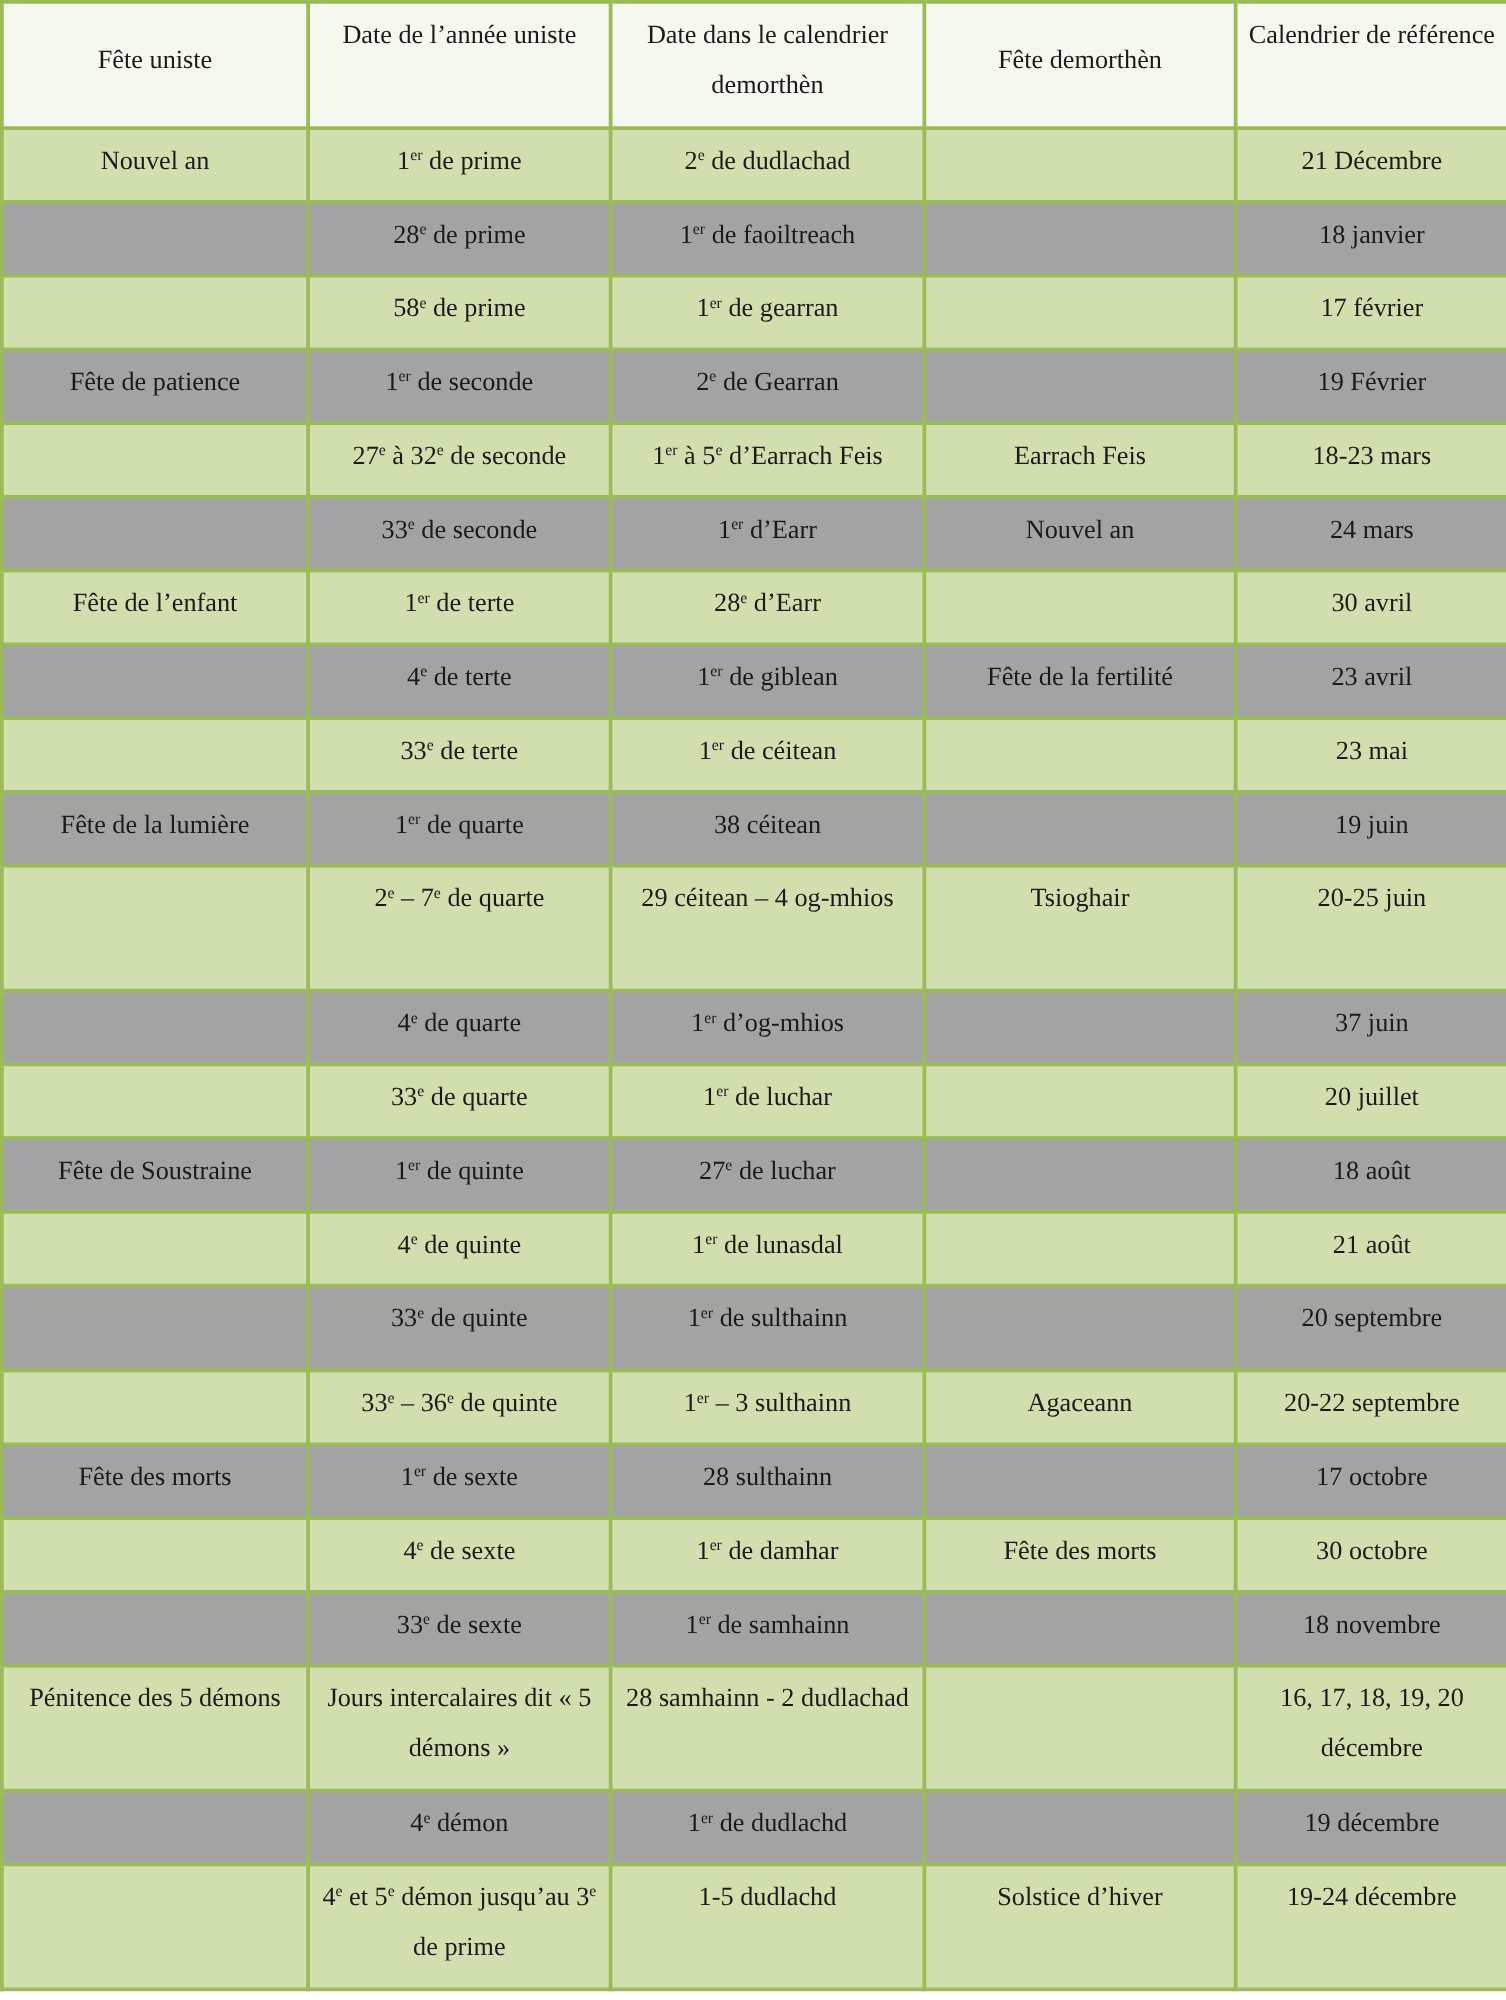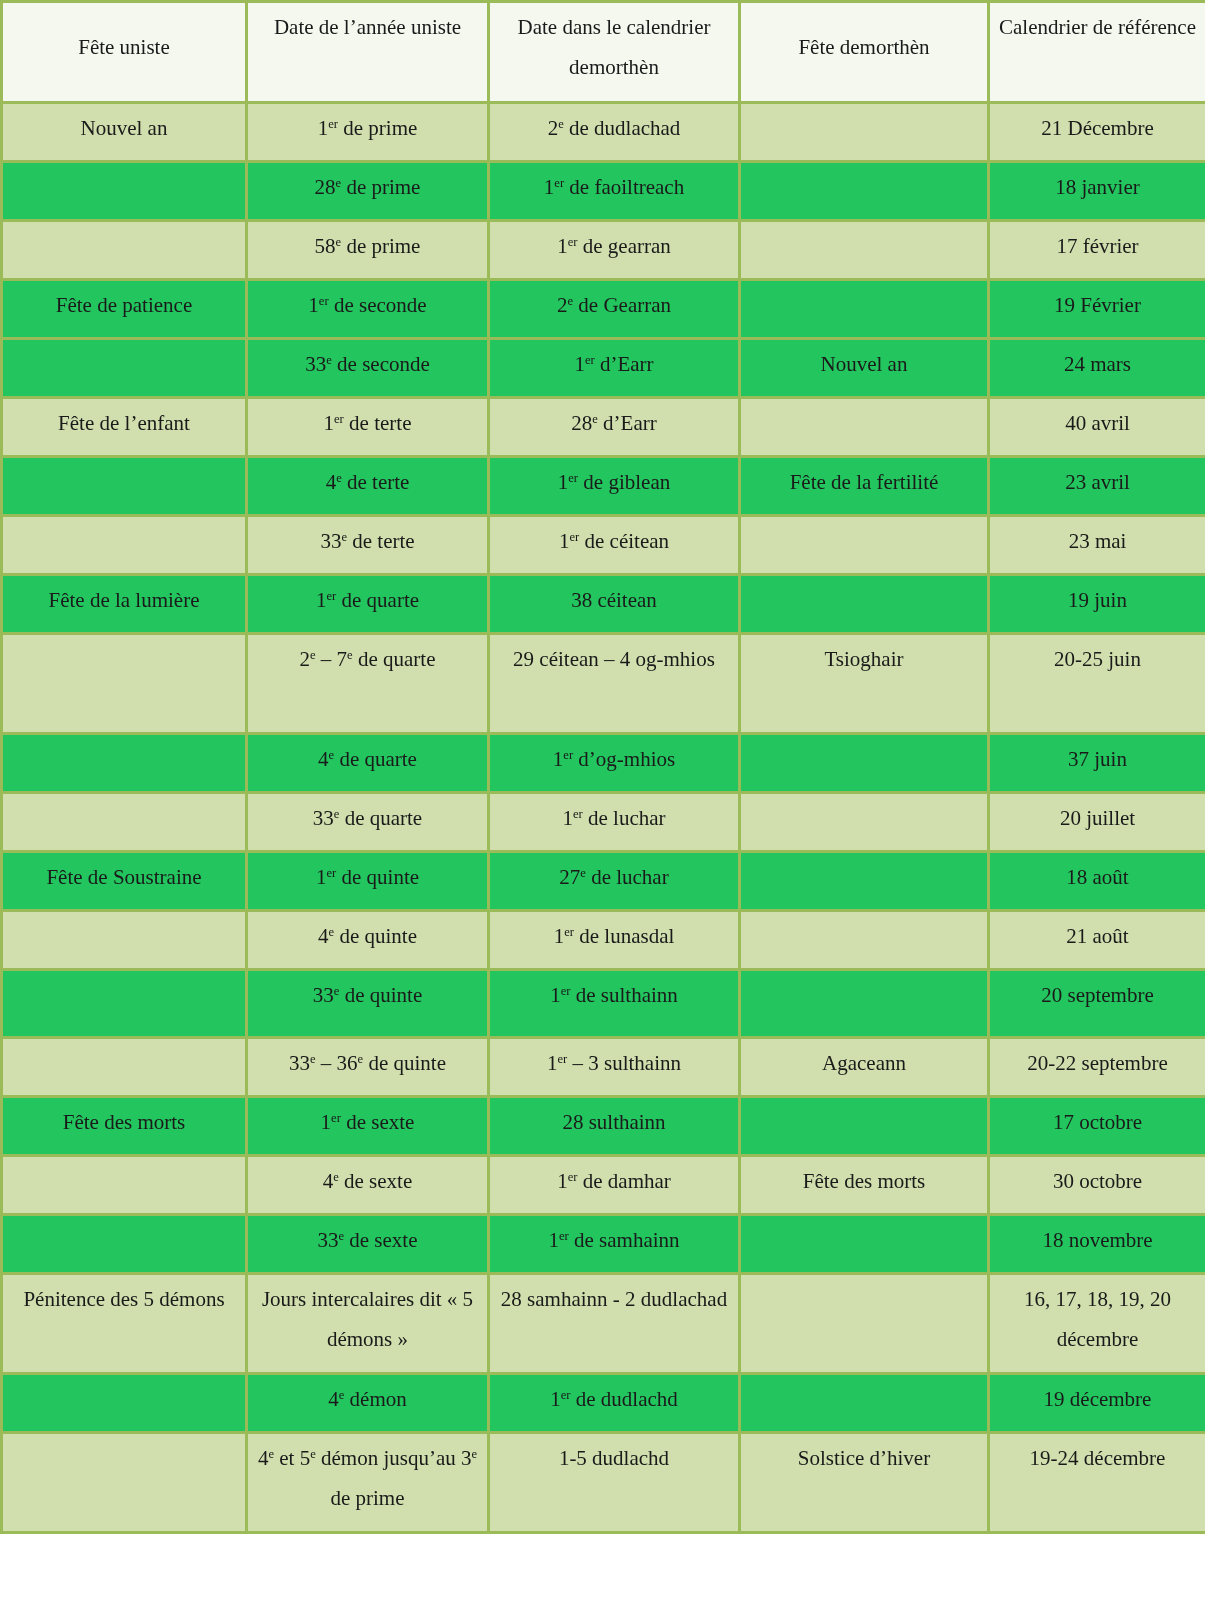--- a/index.html
+++ b/index.html
@@ -22,21 +22,21 @@
     text-align: center;
     vertical-align: top;
     padding: 4px 6px 0 6px;
     line-height: 40px;
     font-weight: normal;
     box-sizing: border-box;
   }
   table.cal thead th { background: #f5f8ef; height: 101px; vertical-align: top; }
   table.cal thead th.mid { vertical-align: top; padding-top: 24px; }
   tr.dark td { background: #d0dfad; }
-  tr.light td { background: #22c55e; }
+  tr.light td { background: #a3a3a3; }
   tr.h1 td { height: 59px; }
   tr.h2 td { height: 100px; }
   tr.h15 td { height: 68px; }
   td.bold { font-weight: bold; }
   td.vmid { vertical-align: middle; padding-top: 0; }
   sup { font-size: 0.6em; line-height: 0; vertical-align: 0.55em; }
 </style>
 </head>
 <body>
 
@@ -79,33 +79,40 @@
         <td></td>
         <td>17 février</td>
       </tr>
       <tr class="light h1">
         <td class="bold">Fête de patience</td>
         <td>1<sup>er</sup> de seconde</td>
         <td>2<sup>e</sup> de Gearran</td>
         <td></td>
         <td>19 Février</td>
       </tr>
+      <tr class="dark h1">
+        <td class="bold"></td>
+        <td>27<sup>e</sup> à 32<sup>e</sup> de seconde</td>
+        <td>1<sup>er</sup> à 5<sup>e</sup> d’Earrach Feis</td>
+        <td>Earrach Feis</td>
+        <td>18-23 mars</td>
+      </tr>
       <tr class="light h1">
         <td class="bold"></td>
         <td>33<sup>e</sup> de seconde</td>
         <td>1<sup>er</sup> d’Earr</td>
         <td>Nouvel an</td>
         <td>24 mars</td>
       </tr>
       <tr class="dark h1">
         <td class="bold">Fête de l’enfant</td>
         <td>1<sup>er</sup> de terte</td>
         <td>28<sup>e</sup> d’Earr</td>
         <td></td>
-        <td>40 avril</td>
+        <td>30 avril</td>
       </tr>
       <tr class="light h1">
         <td class="bold"></td>
         <td>4<sup>e</sup> de terte</td>
         <td>1<sup>er</sup> de giblean</td>
         <td>Fête de la fertilité</td>
         <td>23 avril</td>
       </tr>
       <tr class="dark h1">
         <td class="bold"></td>

